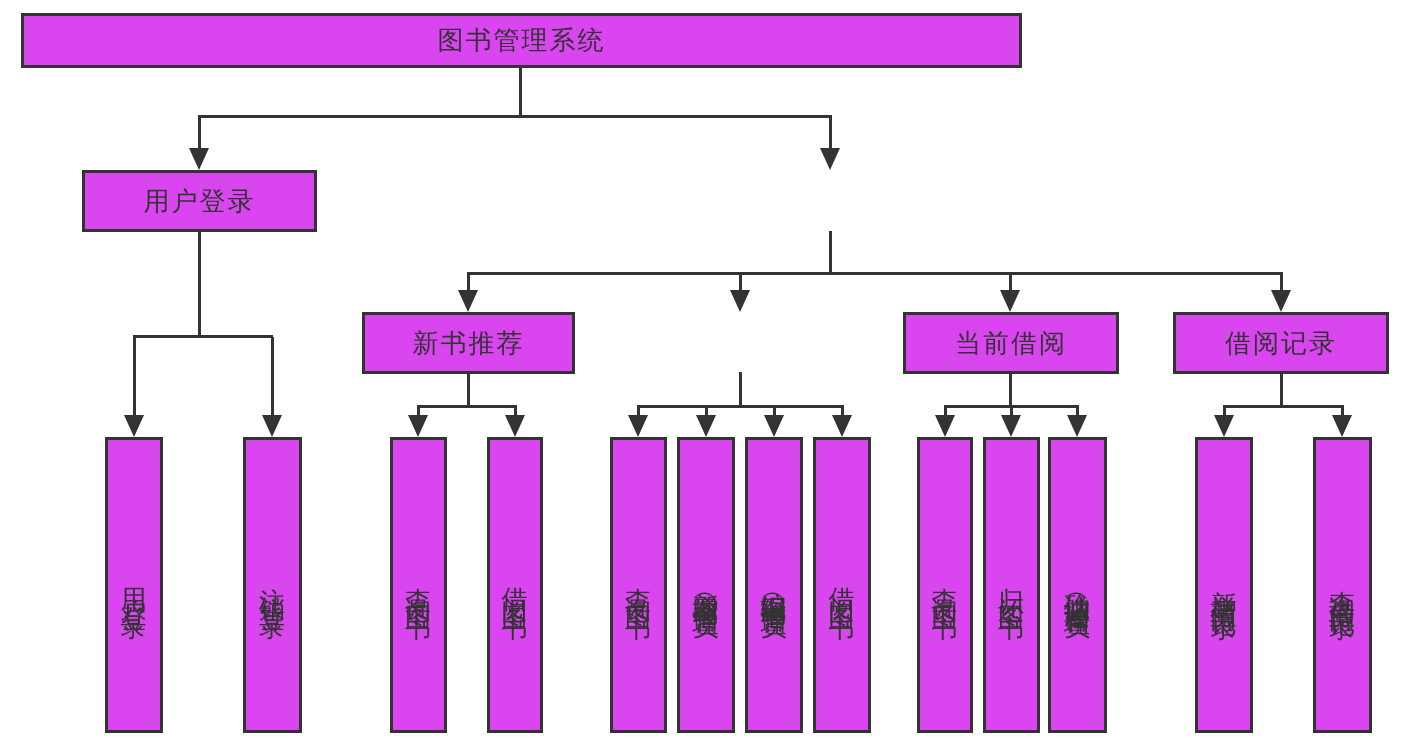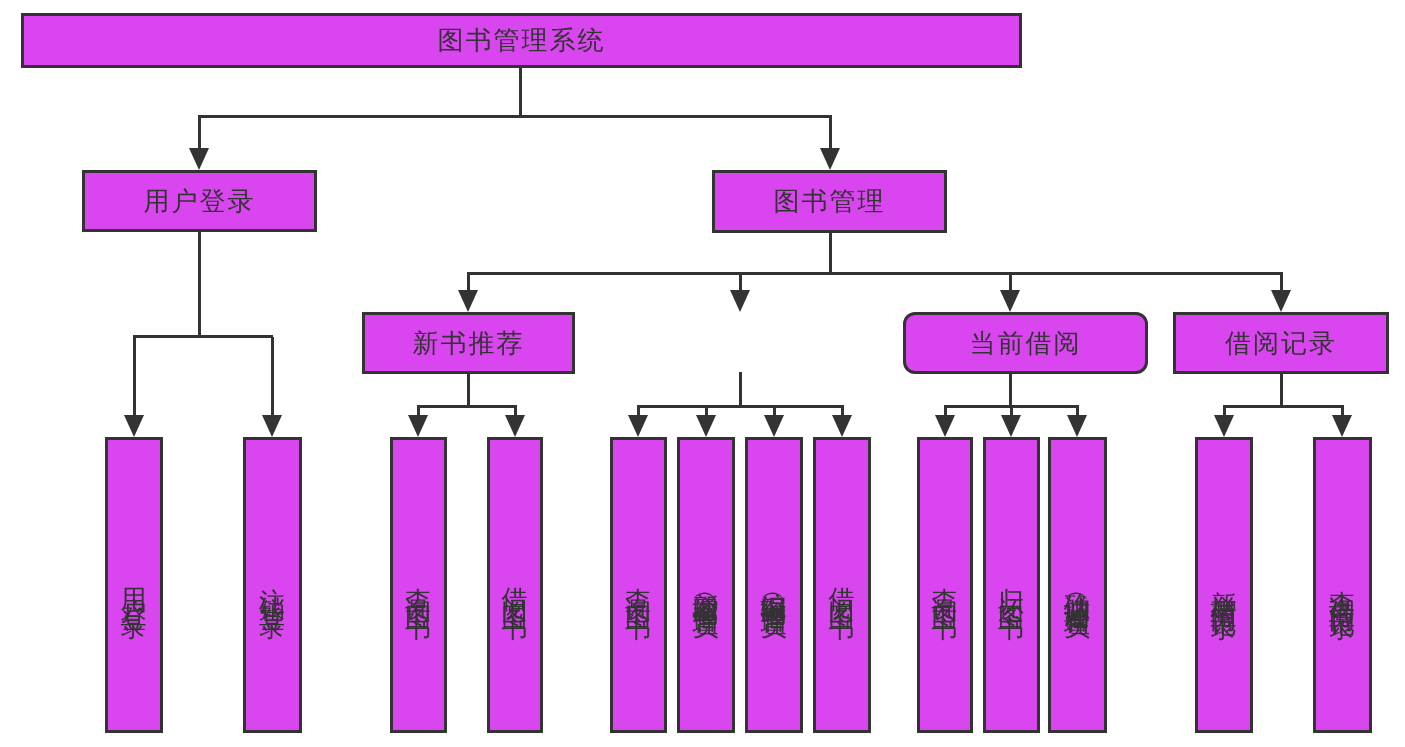--- a/index.html
+++ b/index.html
@@ -54,26 +54,25 @@
 </style>
 </head>
 <body>
 
 <div id="stage">
 
   <div class="box" style="left:21px; top:13px; width:1001px; height:55px;">图书管理系统</div>
 
   <div class="box" style="left:82px; top:170px; width:235px; height:62px;">用户登录</div>
 
-  <div class="box" style="left:712px; top:170px; width:235px; height:63px;">图书管理</div>
 
   <div class="box" style="left:362px; top:312px; width:213px; height:62px;">新书推荐</div>
 
 
-  <div class="box" style="left:903px; top:312px; width:245px; height:62px;border-radius:12px;">当前借阅</div>
+  <div class="box" style="left:903px; top:312px; width:216px; height:62px;">当前借阅</div>
 
   <div class="box" style="left:1173px; top:312px; width:216px; height:62px;">借阅记录</div>
 
   <div class="box vbox" style="left:105px; top:437px; width:58px; height:296px;">
     <span class="vt">用户登录</span>
   </div>
   <div class="box vbox" style="left:243px; top:437px; width:59px; height:296px;">
     <span class="vt">注销登录</span>
   </div>
 

